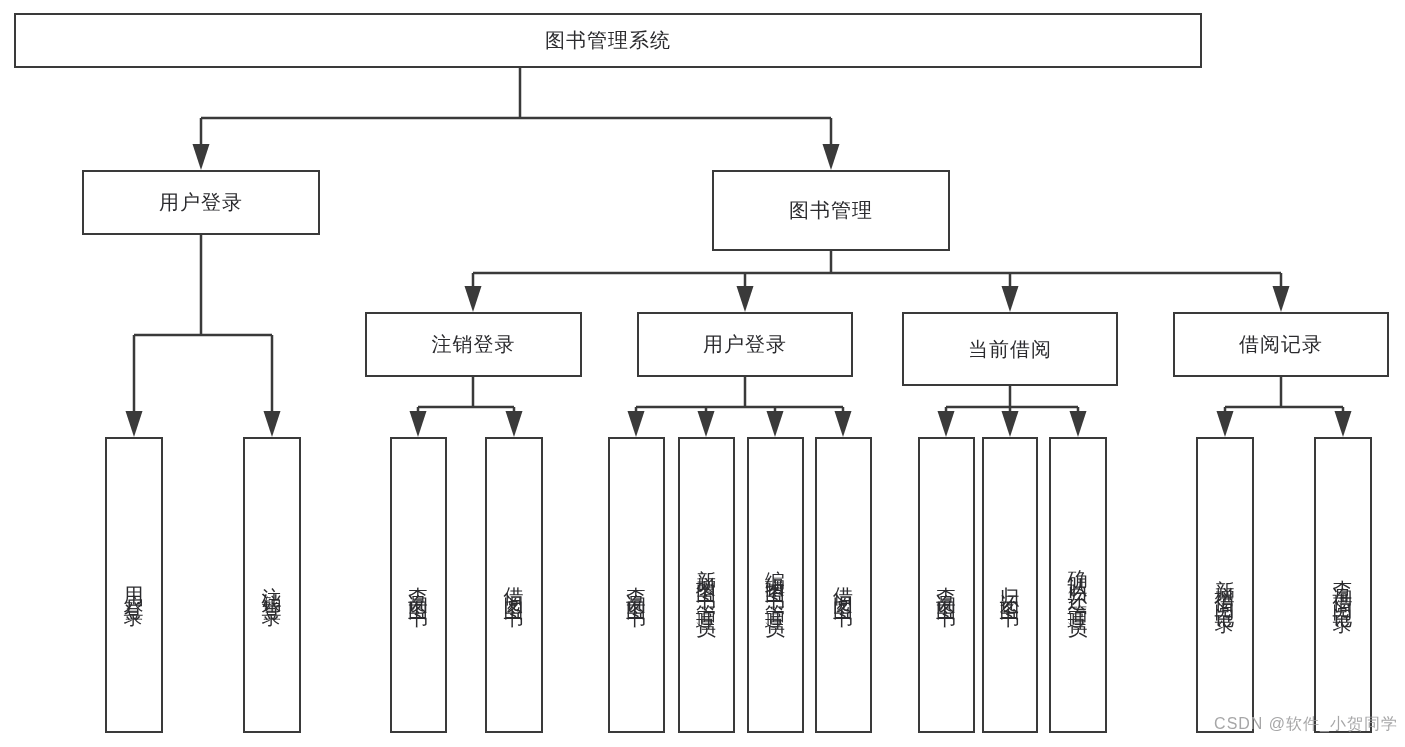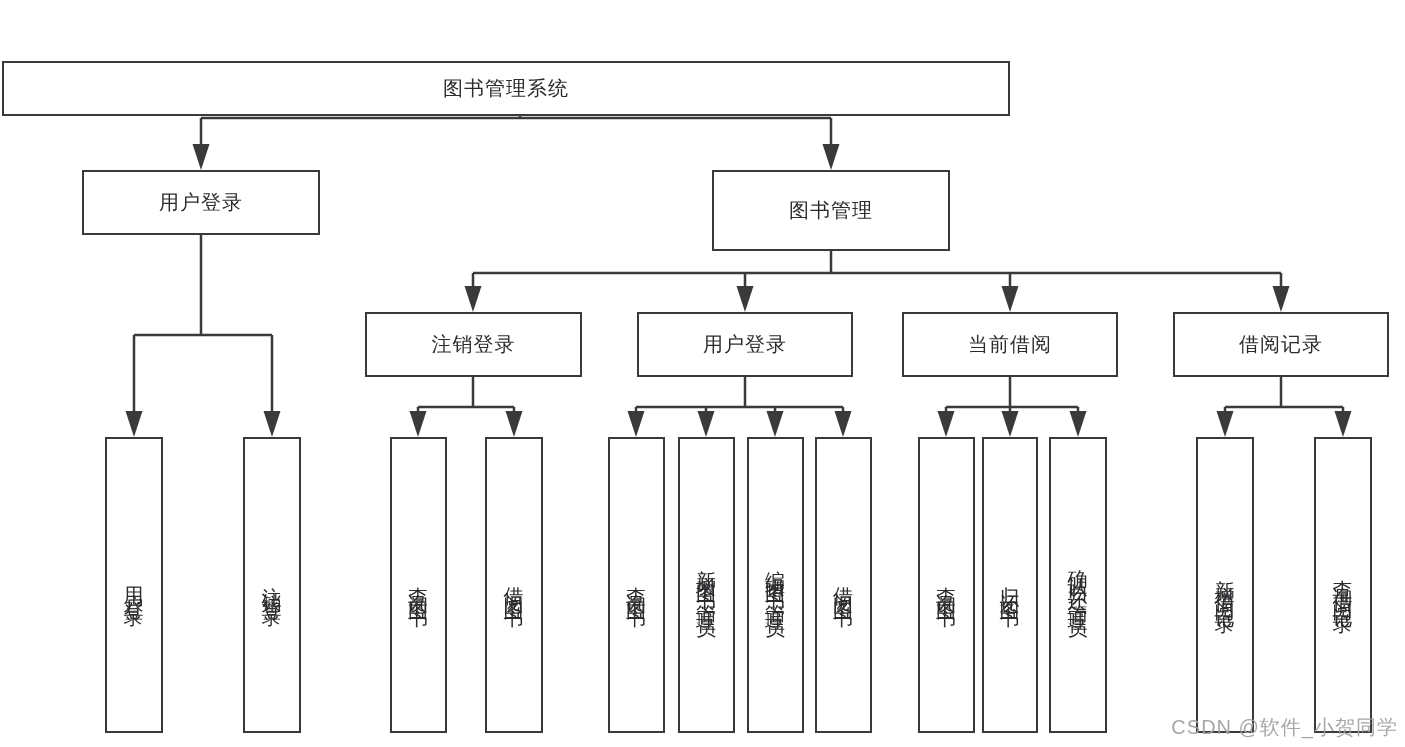--- a/index.html
+++ b/index.html
@@ -33,21 +33,21 @@
   .vbox {
     writing-mode: vertical-rl;
     letter-spacing: 7px;
     line-height: 1;
     padding: 8px 0;
   }
   .watermark {
     position: absolute;
     right: 7px;
     top: 714px;
-    font-size: 20px;
+    font-size: 16px;
     color: rgba(158, 158, 160, 0.92);
     letter-spacing: 1px;
     z-index: 2;
     white-space: nowrap;
   }
 </style>
 </head>
 <body>
 
 <div class="canvas">
@@ -77,28 +77,28 @@
       <polygon points="766.5,411 783.5,411 775,437"></polygon>
       <polygon points="834.5,411 851.5,411 843,437"></polygon>
       <polygon points="937.5,411 954.5,411 946,437"></polygon>
       <polygon points="1001.5,411 1018.5,411 1010,437"></polygon>
       <polygon points="1069.5,411 1086.5,411 1078,437"></polygon>
       <polygon points="1216.5,411 1233.5,411 1225,437"></polygon>
       <polygon points="1334.5,411 1351.5,411 1343,437"></polygon>
     </g>
   </svg>
 
-  <div class="box" style="left:2px; top:13px; width:1008px; height:55px;margin-top:48px;">图书管理系统</div>
+  <div class="box" style="left:14px; top:13px; width:1188px; height:55px;">图书管理系统</div>
 
   <div class="box" style="left:82px; top:170px; width:238px; height:65px;">用户登录</div>
   <div class="box" style="left:712px; top:170px; width:238px; height:81px;">图书管理</div>
 
   <div class="box" style="left:365px; top:312px; width:217px; height:65px;">注销登录</div>
   <div class="box" style="left:637px; top:312px; width:216px; height:65px;">用户登录</div>
-  <div class="box" style="left:902px; top:312px; width:216px; height:65px;">当前借阅</div>
+  <div class="box" style="left:902px; top:312px; width:216px; height:74px;">当前借阅</div>
   <div class="box" style="left:1173px; top:312px; width:216px; height:65px;">借阅记录</div>
 
   <div class="box vbox" style="left:105px; top:437px; width:58px; height:296px;">用户登录</div>
   <div class="box vbox" style="left:243px; top:437px; width:58px; height:296px;">注销登录</div>
 
   <div class="box vbox" style="left:390px; top:437px; width:57px; height:296px;">查询图书</div>
   <div class="box vbox" style="left:485px; top:437px; width:58px; height:296px;">借阅图书</div>
 
   <div class="box vbox" style="left:608px; top:437px; width:57px; height:296px;">查询图书</div>
   <div class="box vbox" style="left:678px; top:437px; width:57px; height:296px;">新增图书（管理员）</div>

